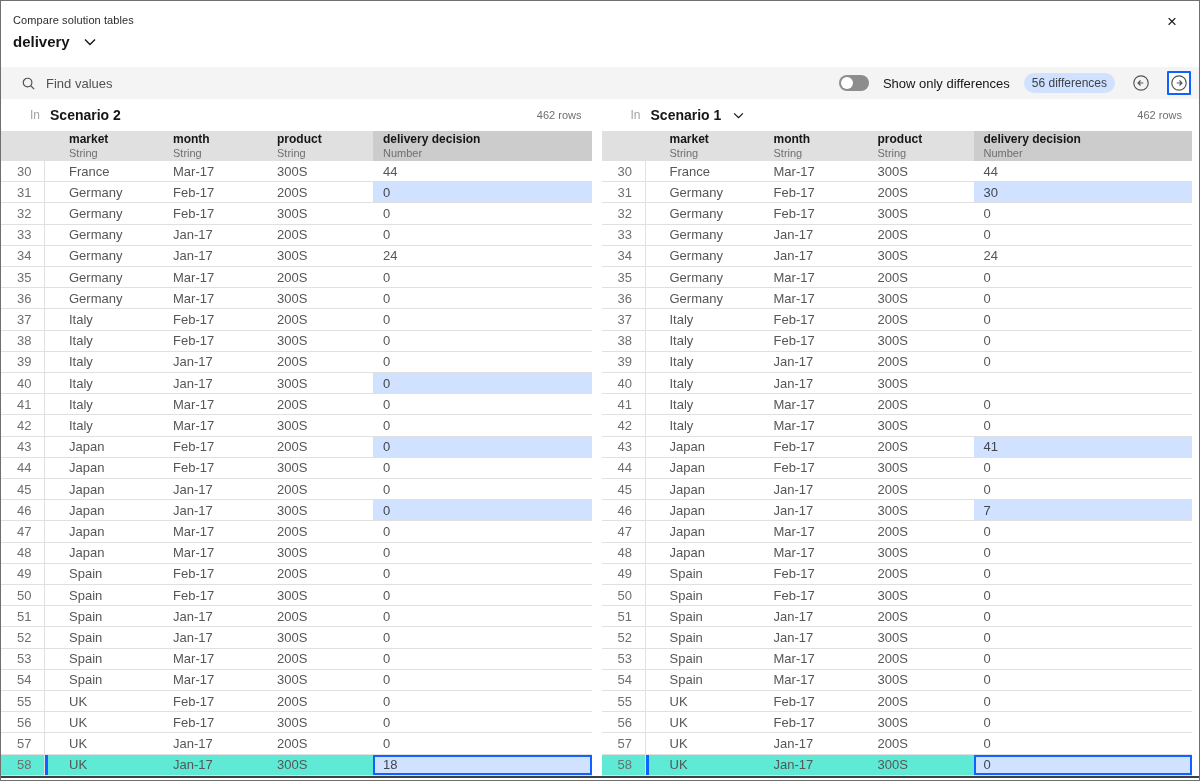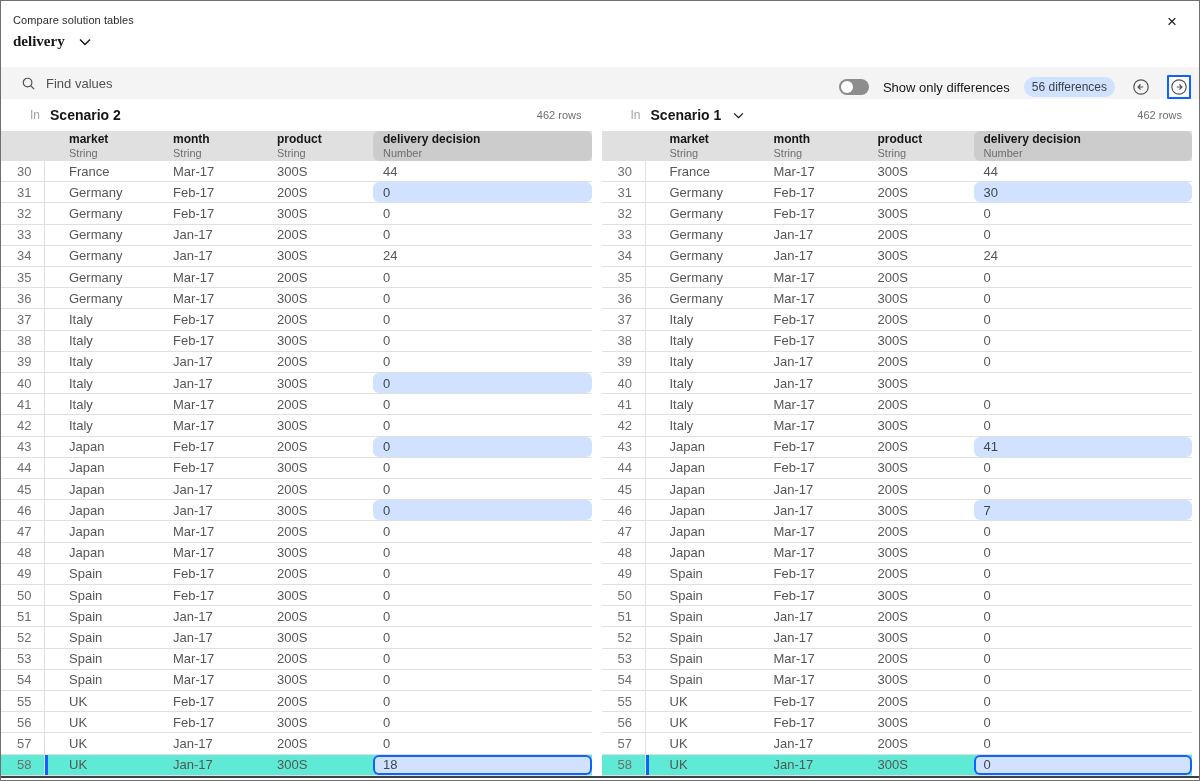--- a/index.html
+++ b/index.html
@@ -6,26 +6,26 @@
   html,body { background:#ffffff; }
   body { font-family:"Liberation Sans", sans-serif; color:#161616; }
   .window {
     position:relative; width:1200px; height:781px;
     border:1px solid #6f6f6f; background:#fff; overflow:hidden;
   }
 
   
   .top-header { height:66px; position:relative; padding:13px 16px 0 12px; background:#fff; }
   .eyebrow { font-size:11px; color:#2b2b2b; letter-spacing:.1px; }
-  .table-selector { display:inline-flex; align-items:center; gap:14px; margin-top:7px; cursor:pointer;font-family:Liberation Serif, serif; }
+  .table-selector { display:inline-flex; align-items:center; gap:14px; margin-top:7px; cursor:pointer; }
   .table-selector .name { font-size:15px; font-weight:600; color:#161616; }
   .close-btn { position:absolute; top:8px; right:18px; font-size:17px; color:#161616; cursor:pointer; line-height:1; padding:4px; }
 
   
-  .toolbar { height:32px; background:#f4f4f4; display:flex; align-items:flex-end; padding:0 8px 0 20px; }
+  .toolbar { height:32px; background:#f4f4f4; display:flex; align-items:center; padding:0 8px 0 20px; }
   .search-wrap { display:flex; align-items:center; gap:10px; flex:1; height:100%; }
   .search-input { flex:1; border:0; outline:0; background:transparent; font-size:13px; color:#393939; font-family:inherit; }
   .search-input::placeholder { color:#525252; opacity:1; }
   .toolbar-right { display:flex; align-items:center; gap:14px; }
   .toggle { width:30px; height:16px; border-radius:8px; background:#8d8d8d; position:relative; cursor:pointer; flex:0 0 auto; }
   .toggle .knob { position:absolute; left:2px; top:2px; width:12px; height:12px; border-radius:50%; background:#fff; }
   .toggle-label { font-size:13px; color:#161616; }
   .diff-badge { background:#d0e2ff; color:#3c4249; font-size:12px; padding:3px 8px; border-radius:10px; white-space:nowrap; }
   .icon-btn { width:24px; height:24px; display:flex; align-items:center; justify-content:center; cursor:pointer; background:transparent; border:2px solid transparent; border-radius:1px; }
   .icon-btn.focused { border-color:#0f62fe; background:#fff; }
@@ -47,21 +47,21 @@
   .th.c-val { background:#cccccc; }
 
   .tbody { flex:1; display:flex; flex-direction:column; }
   .trow { flex:1; display:flex; border-bottom:1px solid #e0e0e0; background:#fff; font-size:13px; color:#565656; }
   .trow.selected { background:#5eead4; }
   .cell { display:flex; align-items:center; overflow:hidden; white-space:nowrap; }
   .c-num  { width:44px;  padding-left:16px; border-right:1px solid #e0e0e0; color:#6f6f6f; flex:0 0 auto; }
   .c-market { width:104px; padding-left:24px; flex:0 0 auto; }
   .c-month  { width:104px; padding-left:24px; flex:0 0 auto; }
   .c-product{ width:120px; padding-left:24px; flex:0 0 auto; }
-  .c-val    { flex:1 1 auto; padding-left:10px;border-radius:6px; }
+  .c-val    { flex:1 1 auto; padding-left:10px; }
   .trow .c-val.hl { background:#d0e2ff; color:#41464c; }
   .trow .c-val.sel { background:#d0e2ff; box-shadow:inset 0 0 0 2px #0f62fe; color:#41464c; }
   .trow.selected .c-market { box-shadow:inset 3px 0 0 0 #0f62fe; }
 
   svg { display:block; }
 </style>
 </head>
 <body>
 
 <div class="window">

